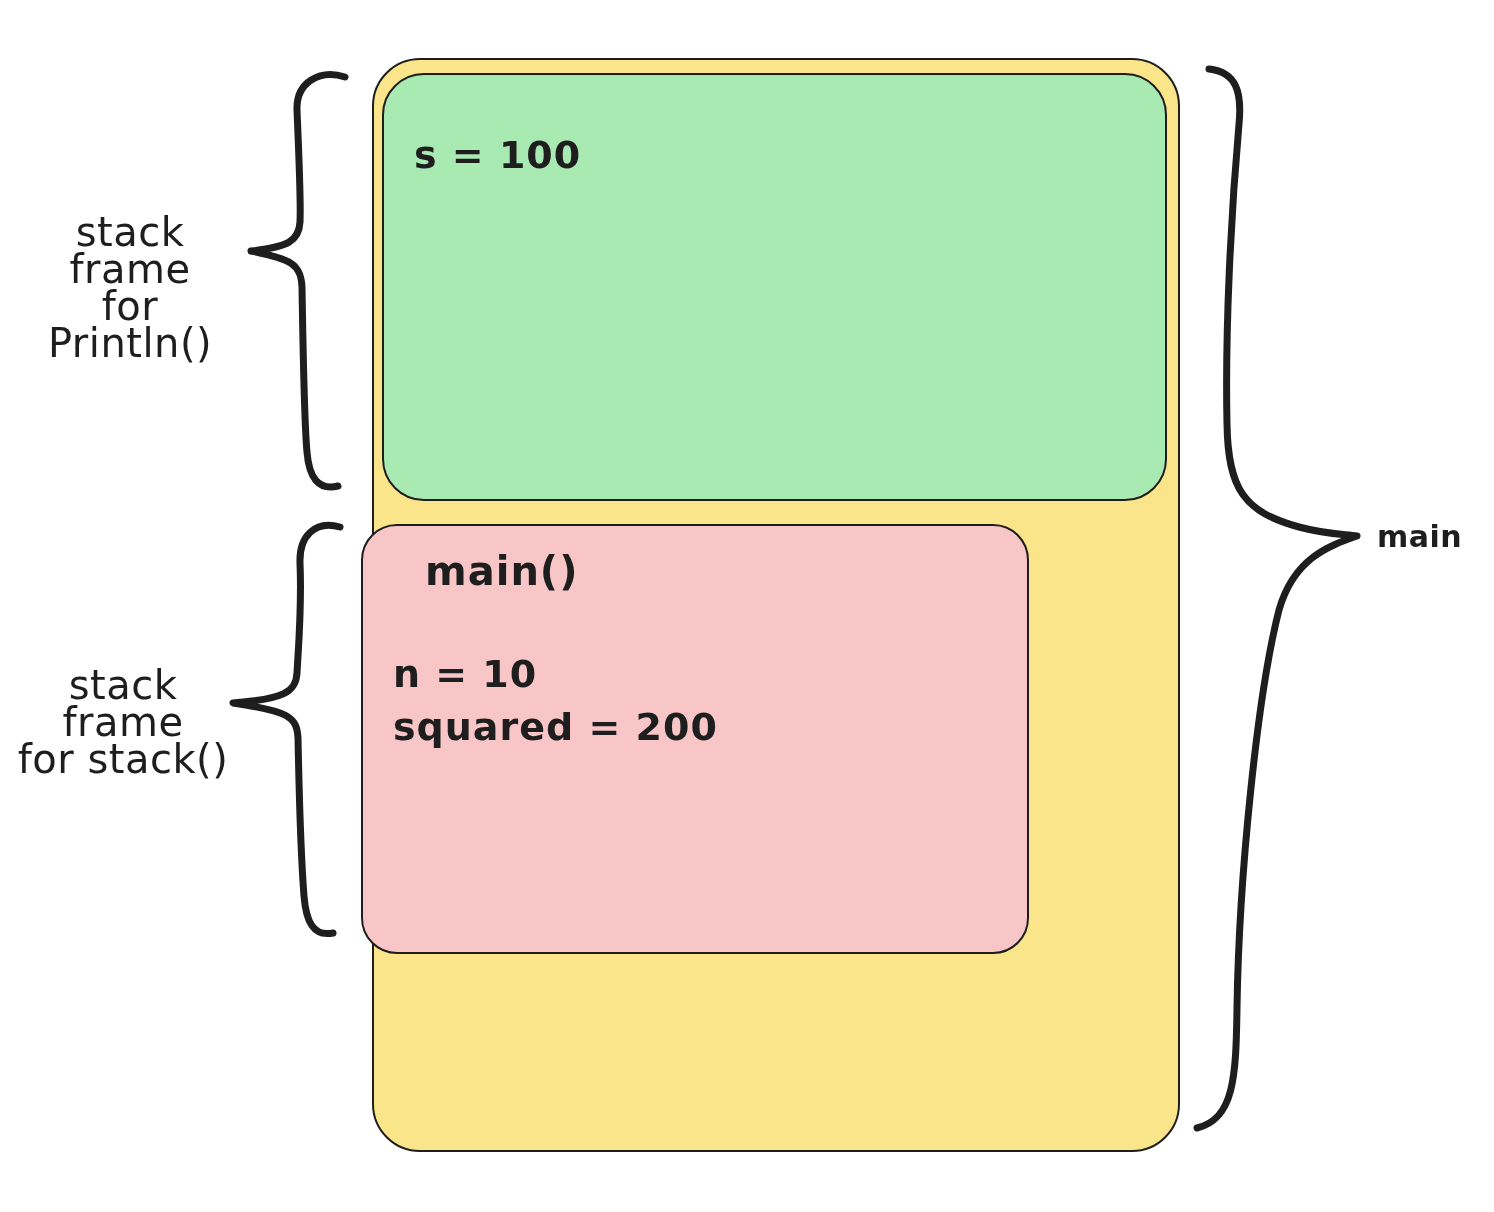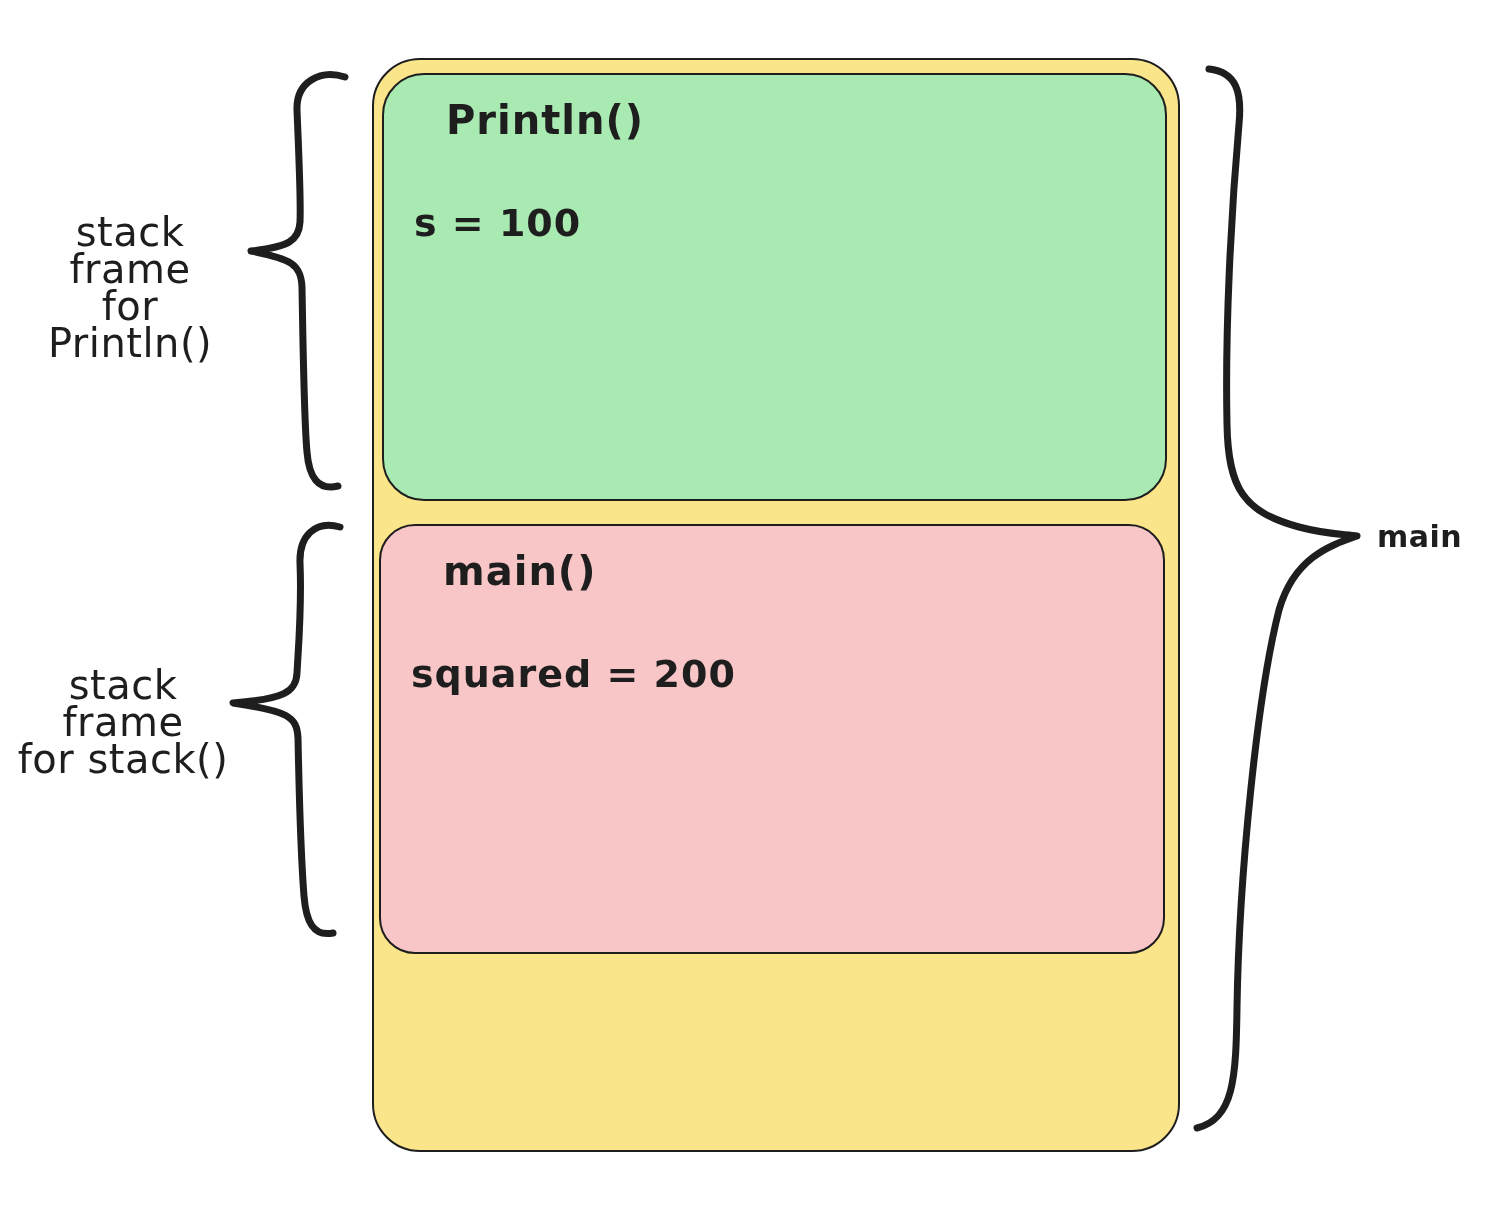--- a/index.html
+++ b/index.html
@@ -36,23 +36,23 @@
   }
   .frame-println {
     left: 382px;
     top: 73px;
     width: 785px;
     height: 428px;
     border-radius: 42px;
     background: #a9eab3;
   }
   .frame-main {
-    left: 379px;
+    left: 361px;
     top: 524px;
-    width: 786px;
+    width: 668px;
     height: 430px;
     border-radius: 36px;
     background: #f9c6c8;
   }
   .frame-title {
     margin: 22px 0 0 62px;
     font-size: 40px;
     font-weight: 700;
     letter-spacing: 1px;
     line-height: 1.15;
@@ -108,29 +108,29 @@
   }
 </style>
 </head>
 <body>
 
 <div class="canvas">
 
   <div class="stack-box" style="background-color: rgb(251, 229, 139);"></div>
 
   <div class="frame frame-println" style="background-color: rgb(169, 234, 179);">
-    <div class="frame-title">Println()</div>
     <div class="frame-vars">
       <div>s = 100</div>
     </div>
   </div>
 
   <div class="frame frame-main" style="background-color: rgb(249, 198, 200);">
     <div class="frame-title">main()</div>
     <div class="frame-vars">
+      <div>n = 10</div>
       <div>squared = 200</div>
     </div>
   </div>
 
   <svg class="braces-layer" viewBox="0 0 1494 1212" xmlns="http://www.w3.org/2000/svg">
     <path d="
       M 345 77
       C 320 69, 296 82, 297 110
       C 299 160, 301 200, 300 222
       C 299 241, 288 247, 251 251

